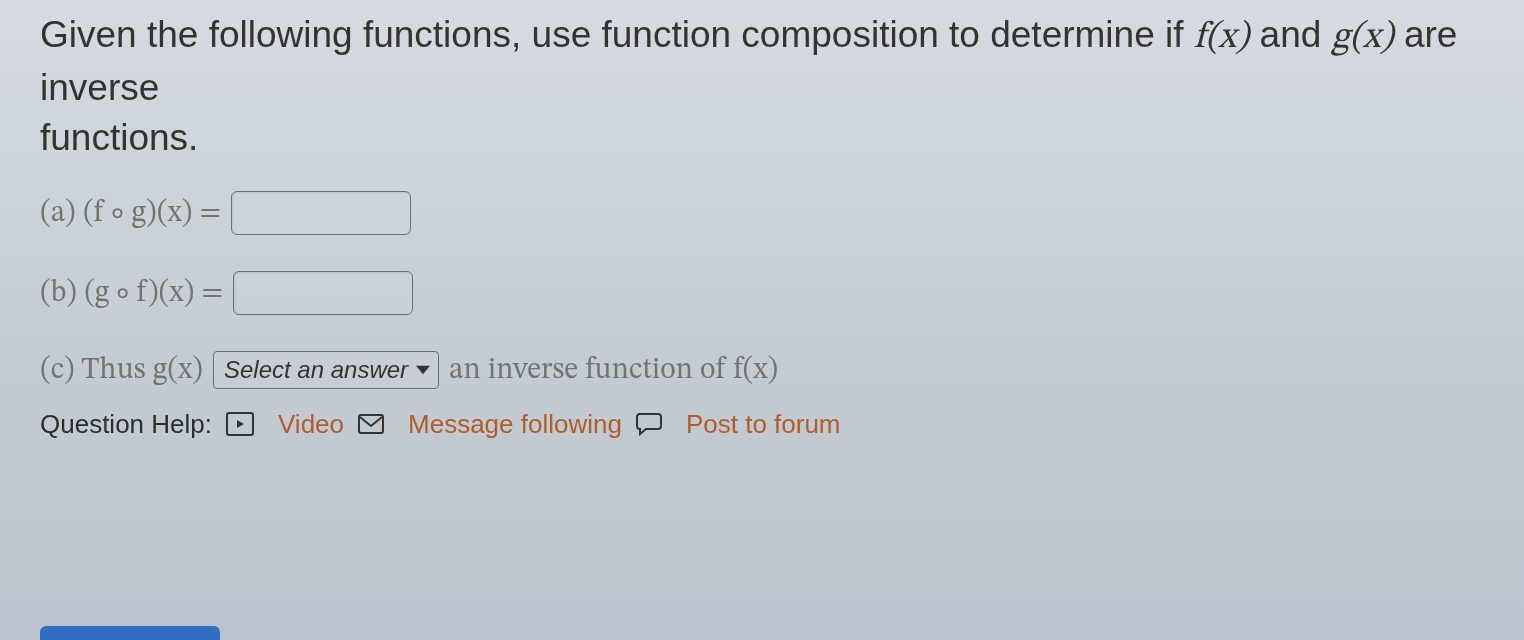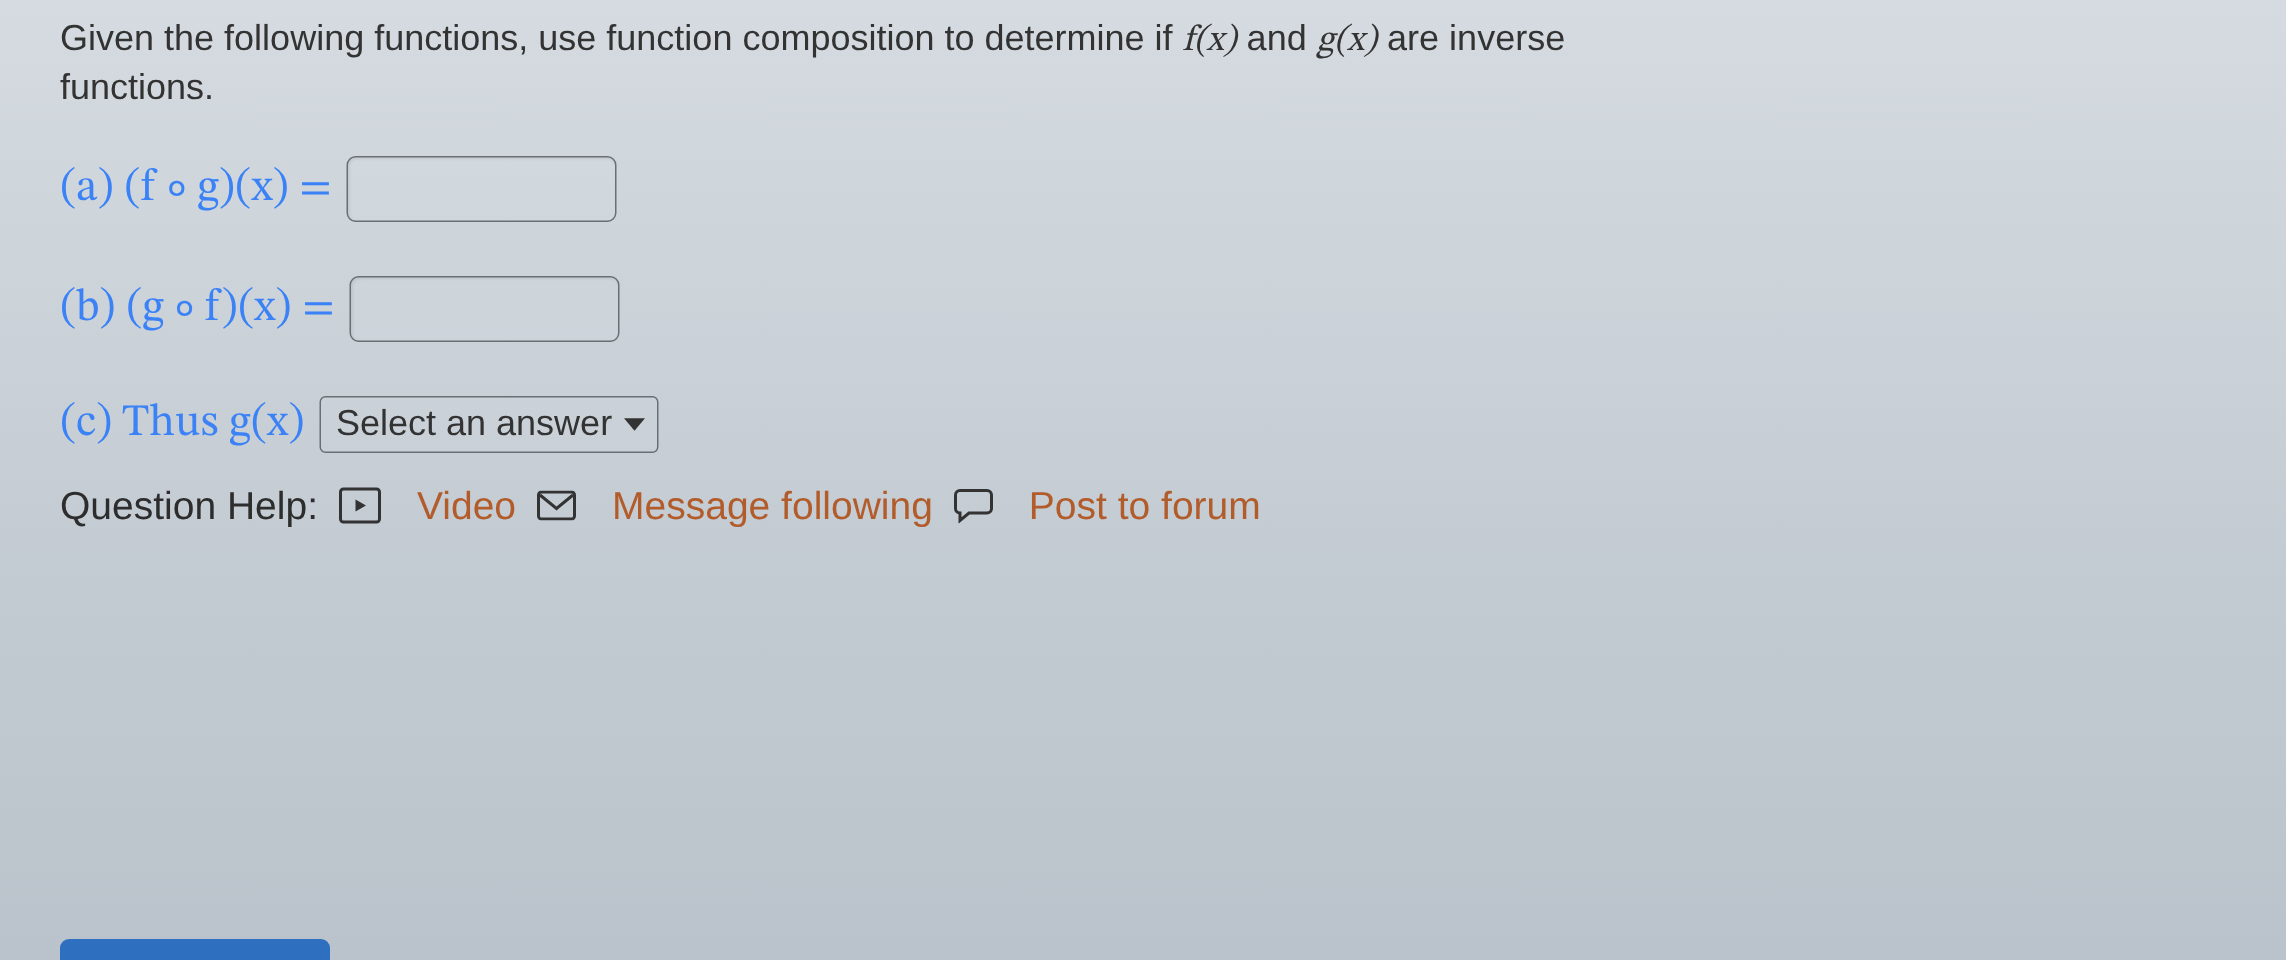--- a/index.html
+++ b/index.html
@@ -12,21 +12,21 @@
   body {
     background: linear-gradient(180deg, #d5dbe0 0%, #c3cbd2 60%, #bac2cb 100%);
     font-family: "Segoe UI", Arial, sans-serif;
     color: #2d2d2d;
     box-sizing: border-box;
   }
   .panel {
     padding: 10px 20px 0 40px;
   }
   .prompt {
-    font-size: 24px;
+    font-size: 37px;
     color: #333;
     line-height: 1.35;
     margin-bottom: 28px;
   }
   .math {
     font-family: "Cambria Math", "STIX Two Math", Georgia, serif;
     font-style: italic;
   }
   .equations {
     text-align: center;
@@ -44,21 +44,21 @@
   }
   .part {
     font-size: 30px;
     margin: 0 0 36px 0;
     display: flex;
     align-items: center;
     gap: 10px;
   }
   .part-label {
     font-family: "Cambria Math", "STIX Two Math", Georgia, serif;
-    color: #3b82f6;
+    color: #737373;
   }
   .part-label .plain {
     font-style: normal;
   }
   .answer-box {
     width: 180px;
     height: 44px;
     border: 1px solid #6a6f74;
     border-radius: 6px;
     background: rgba(255,255,255,0.05);
@@ -79,20 +79,21 @@
   .select-wrap {
     display: inline-flex;
     align-items: center;
     border: 1px solid #6a6f74;
     border-radius: 4px;
     padding: 4px 8px 4px 10px;
     background: rgba(255,255,255,0.05);
     font-size: 24px;
     color: #333;
     gap: 8px;
+    font-style: italic;
   }
   .select-wrap svg {
     width: 14px;
     height: 14px;
   }
   .help-row {
     font-size: 26px;
     display: flex;
     align-items: center;
     gap: 14px;
@@ -164,20 +165,23 @@
     <span class="part-label">
       <span class="plain">(c)</span>
       <span class="plain">Thus </span><span>g(x)</span>
     </span>
     <span class="select-wrap">
       <span>Select an answer</span>
       <svg viewBox="0 0 10 6">
           <path d="M0 0 L5 6 L10 0 Z" fill="#333"></path>
         </svg>
     </span>
+    <span class="part-label">
+      <span class="plain"> an inverse function of </span><span>f(x)</span>
+    </span>
   </div>
 
   <div class="help-row">
     <span>Question Help:</span>
 
     <span class="help-link">
       <span class="help-icon">
         <svg width="10" height="10" viewBox="0 0 10 10">
             <path d="M2 1 L9 5 L2 9 Z" fill="#333"></path>
           </svg>

